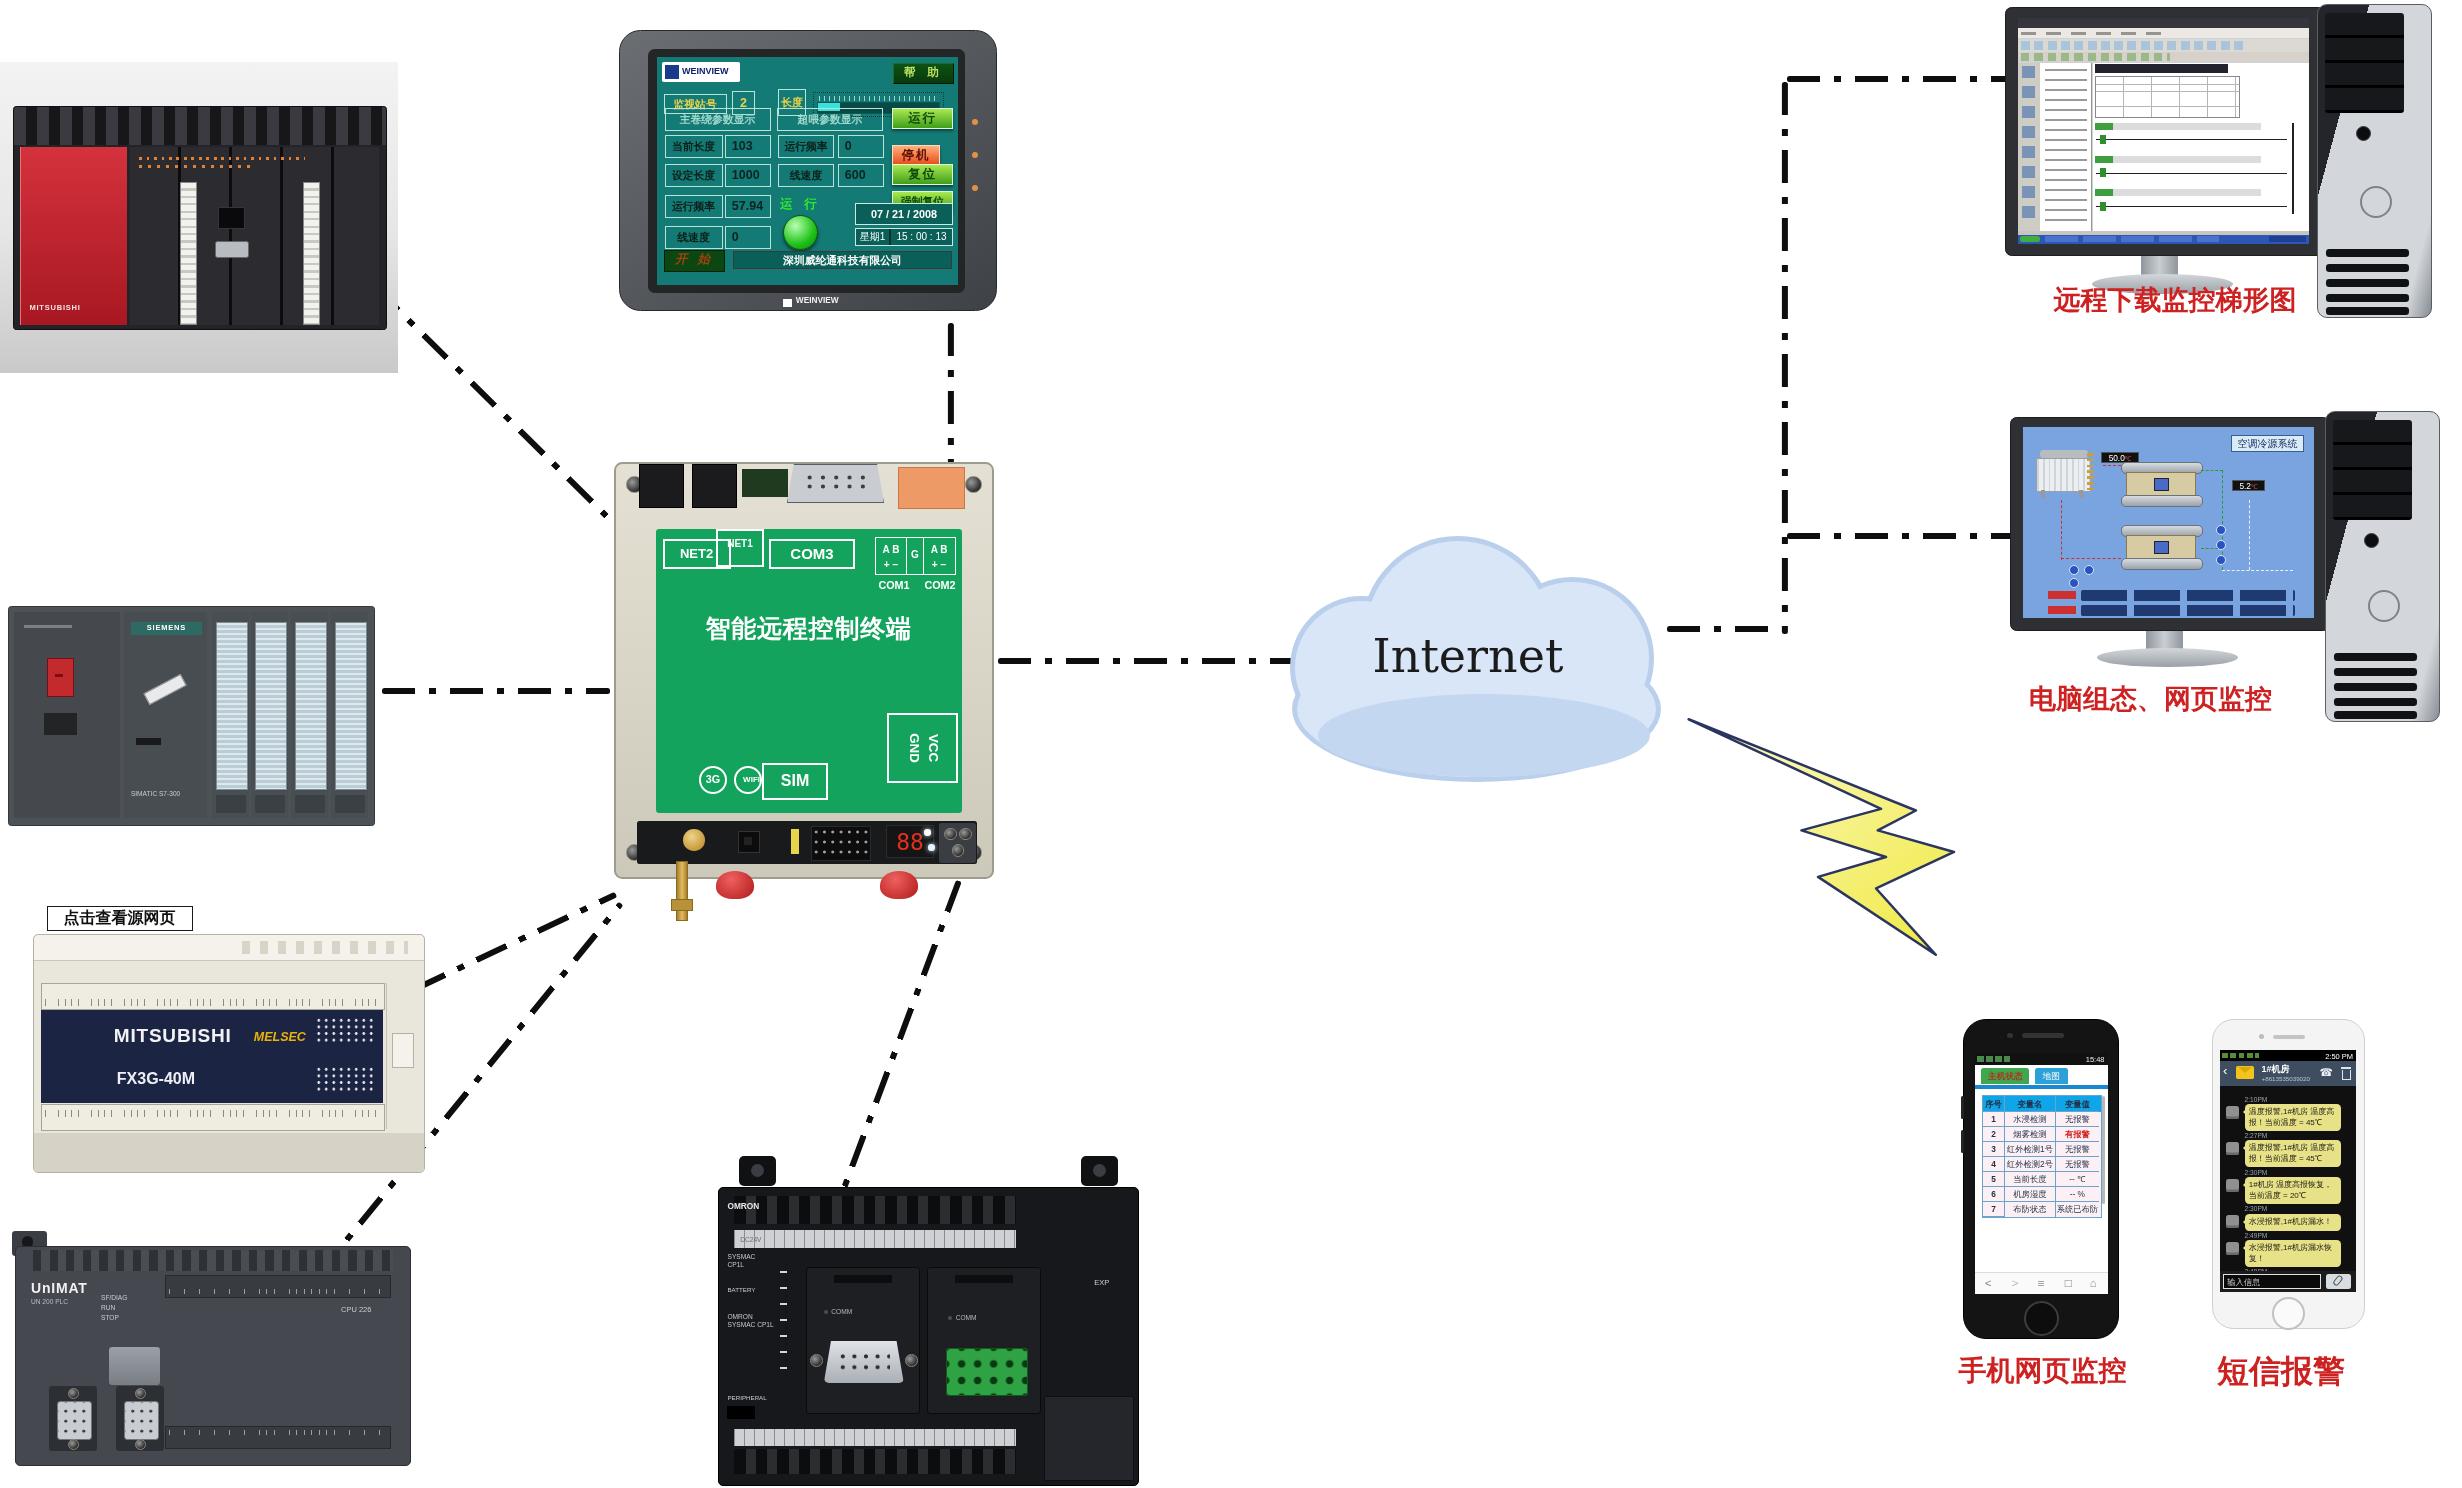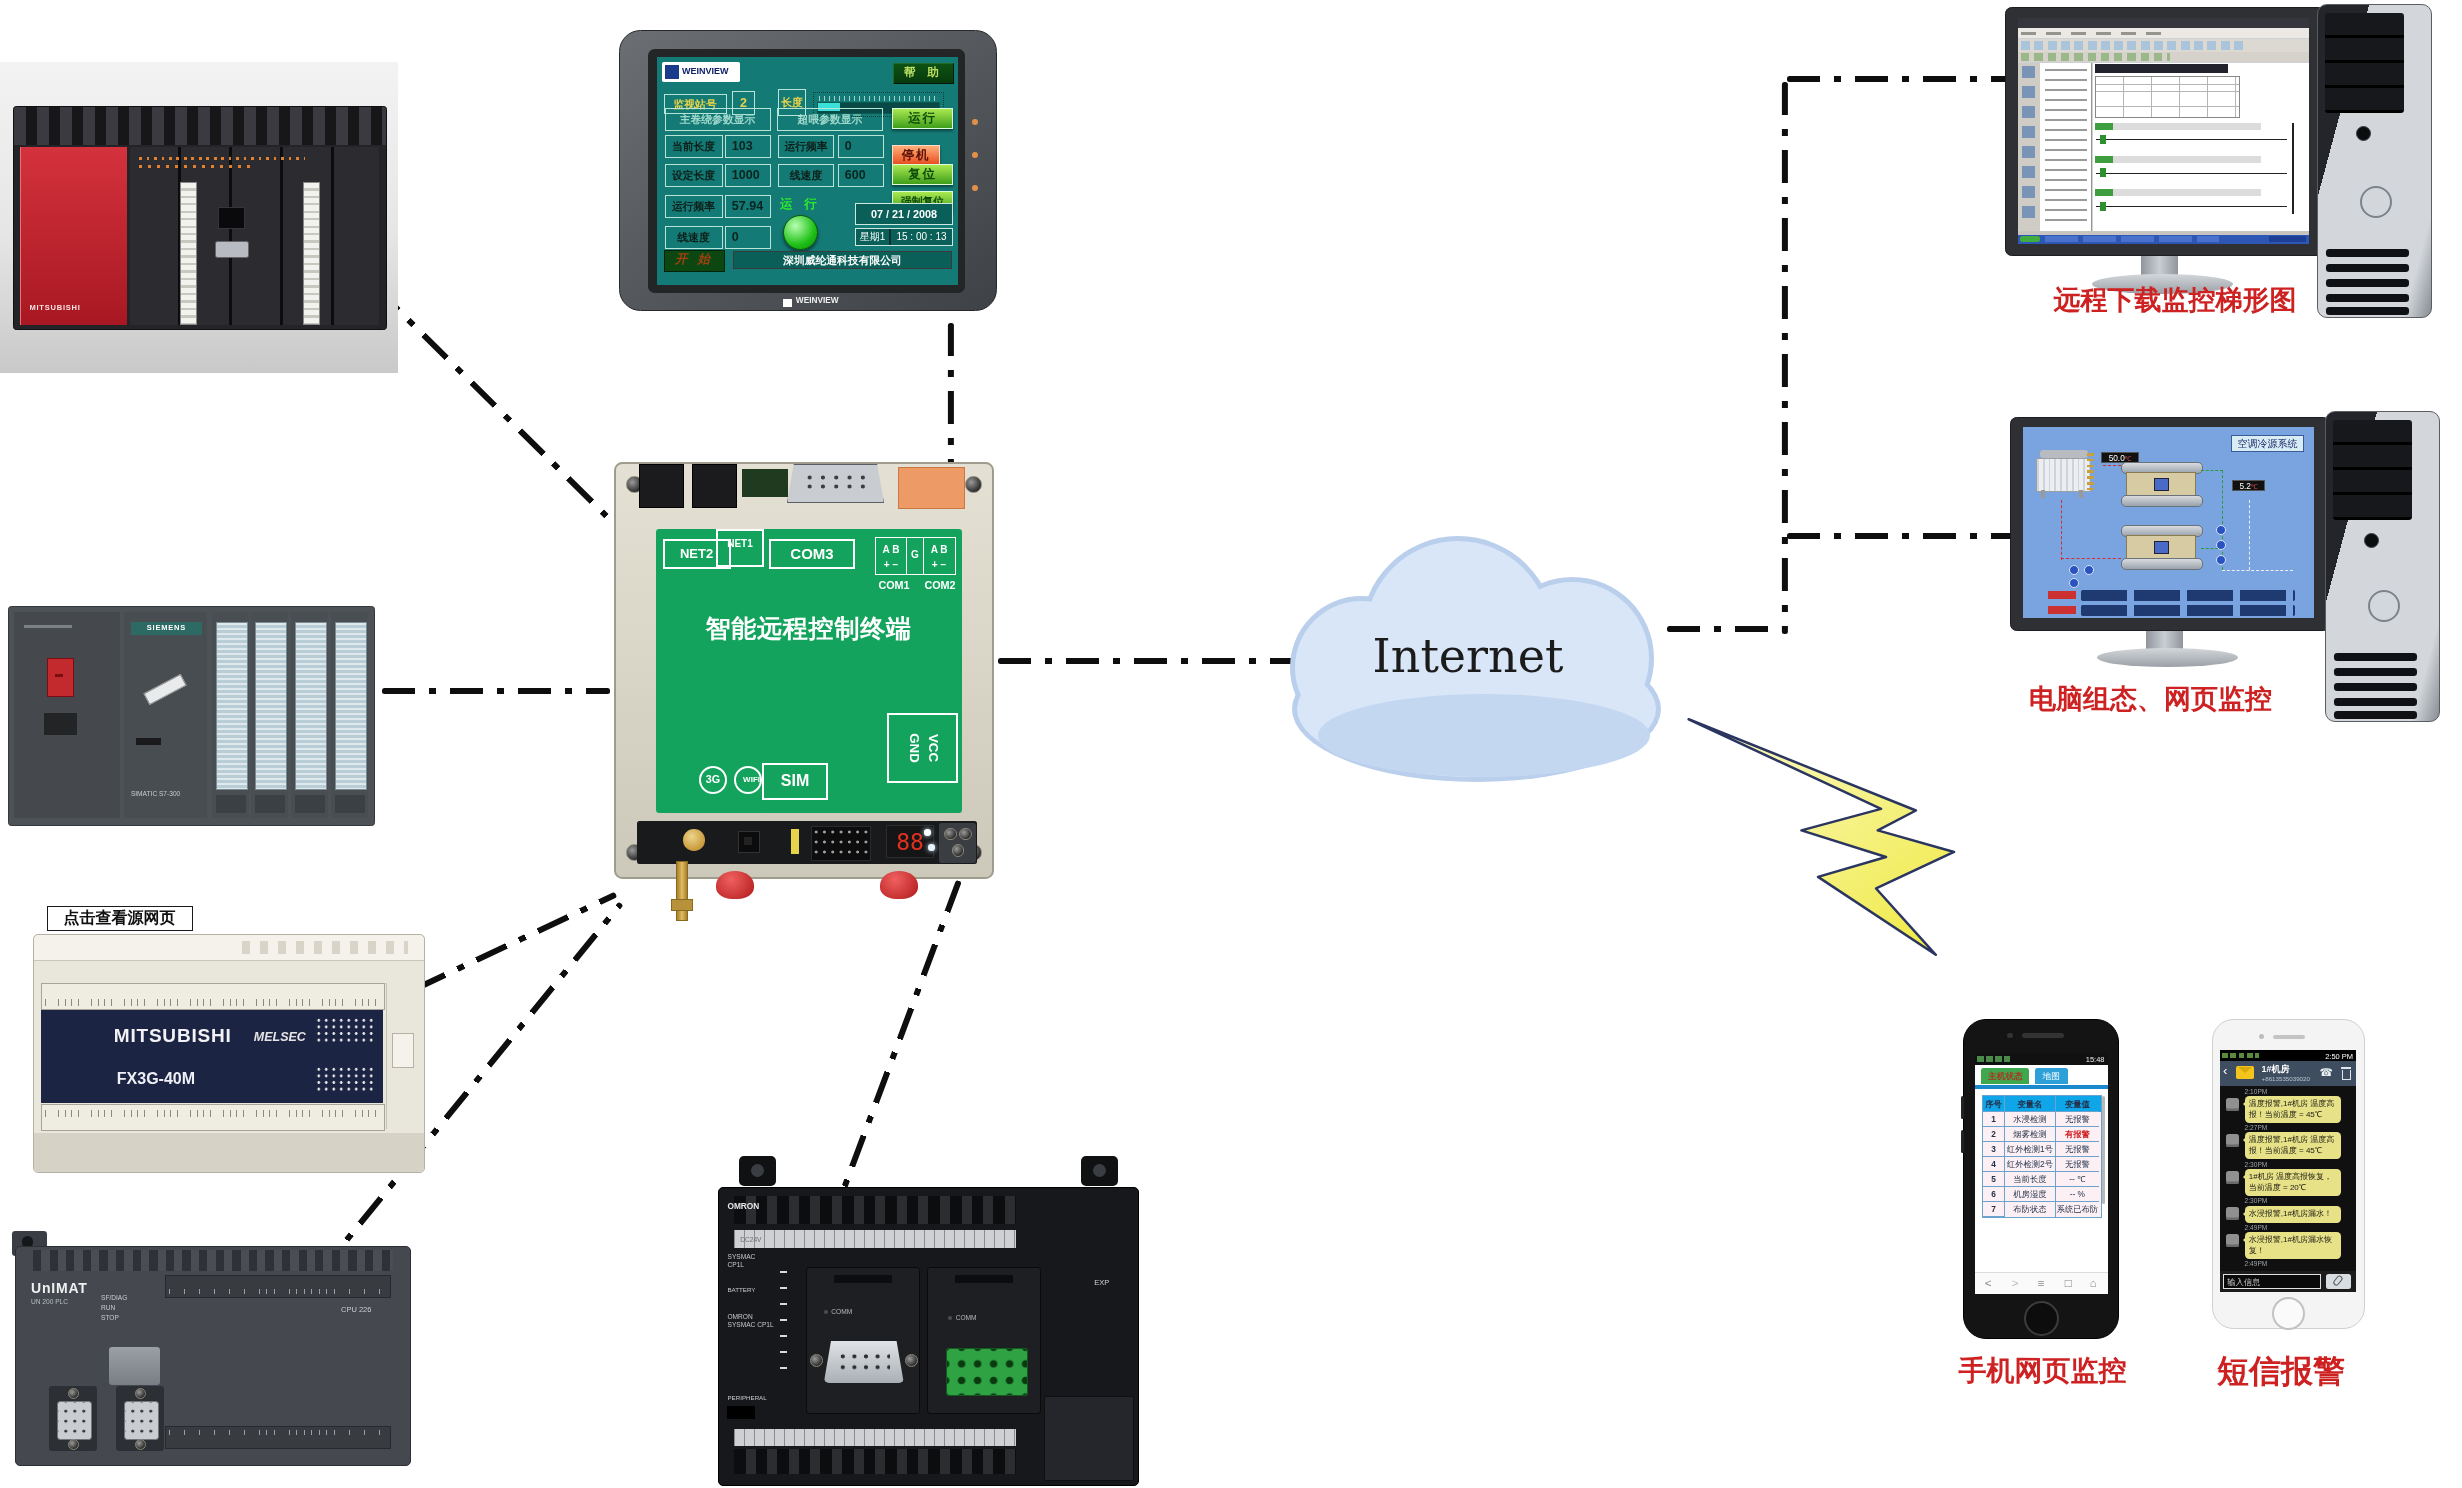--- a/index.html
+++ b/index.html
@@ -157,21 +157,21 @@
     <div class="a" style="left:30px;top:5px;width:146px;height:25px;background:#fff;border:1.7px solid #1a1a1a;box-sizing:border-box;color:#111;font-weight:bold;font-size:16px;line-height:21.6px;text-align:center">点击查看源网页</div>
     <div class="a" style="left:16.6px;top:33px;width:390px;height:237px;background:#e9e6db;border:0.8px solid #b5b2a5;border-radius:5px">
       <div class="a" style="left:0;top:0;width:390px;height:25px;background:#f4f2ea;border-bottom:0.8px solid #cac7ba;border-radius:5px 5px 0 0">
         <div class="a" style="left:208px;top:5.8px;width:166px;height:13.3px;background:repeating-linear-gradient(90deg,#d8d5c8 0 8.3px,rgba(0,0,0,0) 8.3px 18px)"></div>
       </div>
       <div class="a" style="left:6.6px;top:48px;width:342px;height:25px;background:#efede2;border:0.8px solid #a8a598">
         <div class="a" style="left:3.3px;top:15px;width:335px;height:6.6px;background:repeating-linear-gradient(90deg,#8a8a80 0 0.8px,rgba(0,0,0,0) 0.8px 6.6px)"></div>
       </div>
       <div class="a" style="left:6.6px;top:75px;width:342px;height:93px;background:#1c2444">
         <div class="a" style="left:73px;top:15px;color:#f2f2f4;font-weight:bold;font-size:19px;letter-spacing:0.8px">MITSUBISHI</div>
-        <div class="a" style="left:213px;top:20px;color:#e5e5e5;font-weight:bold;font-style:italic;font-size:12.5px">MELSEC</div>
+        <div class="a" style="left:213px;top:20px;color:#eab308;font-weight:bold;font-style:italic;font-size:12.5px">MELSEC</div>
         <div class="a" style="left:76px;top:60px;color:#eef0f6;font-weight:bold;font-size:16px">FX3G-40M</div>
         <div class="a dgrid" style="left:274px;top:6.6px;width:58px;height:28px"></div>
         <div class="a dgrid" style="left:274px;top:56px;width:58px;height:28px"></div>
       </div>
       <div class="a" style="left:6.6px;top:169px;width:342px;height:25px;background:#efede2;border:0.8px solid #a8a598">
         <div class="a" style="left:3.3px;top:5px;width:335px;height:6.6px;background:repeating-linear-gradient(90deg,#8a8a80 0 0.8px,rgba(0,0,0,0) 0.8px 6.6px)"></div>
       </div>
       <div class="a" style="left:352px;top:48px;width:32px;height:146px;background:#e9e6db;border-left:0.8px solid #c5c2b5">
         <div class="a" style="left:5px;top:50px;width:20px;height:33px;background:#f4f2ea;border:0.8px solid #b5b2a5"></div>
       </div>
@@ -552,21 +552,21 @@
             <div class="a" style="left:1.7px;top:1.7px;width:0;height:0;border-left:7.5px solid transparent;border-right:7.5px solid transparent;border-top:6.6px solid #d8a90a"></div>
           </div>
         <div class="a" style="left:42px;top:2.5px;color:#fff;font-size:9px;font-weight:bold">1#机房</div>
         <div class="a" style="left:42px;top:14px;color:#b8c4d0;font-size:6.2px">+8613535039020</div>
         <div class="a" style="left:100px;top:5px;color:#eef2f6;font-size:10.8px">☎</div>
         <div class="a" style="left:121px;top:6.6px;width:10px;height:12.5px">
           <div class="a" style="left:0;top:0;width:10px;height:1.7px;background:#dfe6ee"></div>
           <div class="a" style="left:1.7px;top:2.5px;width:6.6px;height:9px;border:0.8px solid #dfe6ee;border-top:none"></div>
         </div>
       </div>
-      <div class="a" style="left:0;top:36px;width:148px;height:183px">
+      <div class="a" style="left:0;top:44px;width:148px;height:183px">
         <div class="ts" style="top:1.7px">2:10PM</div>
         <div class="ava" style="top:11.6px"></div>
         <div class="bub" style="top:10px">温度报警,1#机房 温度高报！当前温度 = 45℃</div>
         <div class="ts" style="top:38px">2:27PM</div>
         <div class="ava" style="top:48px"></div>
         <div class="bub" style="top:46px">温度报警,1#机房 温度高报！当前温度 = 45℃</div>
         <div class="ts" style="top:75px">2:30PM</div>
         <div class="ava" style="top:85px"></div>
         <div class="bub" style="top:83px">1#机房 温度高报恢复，当前温度 = 20℃</div>
         <div class="ts" style="top:111px">2:30PM</div>

